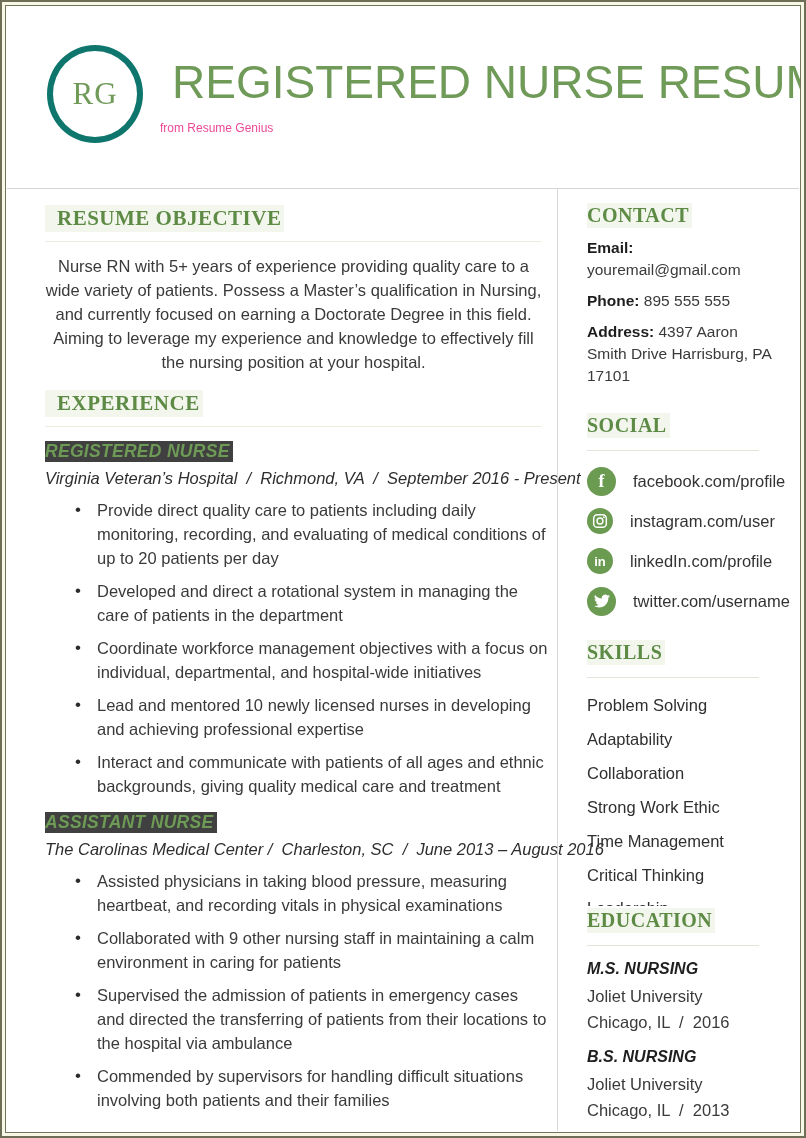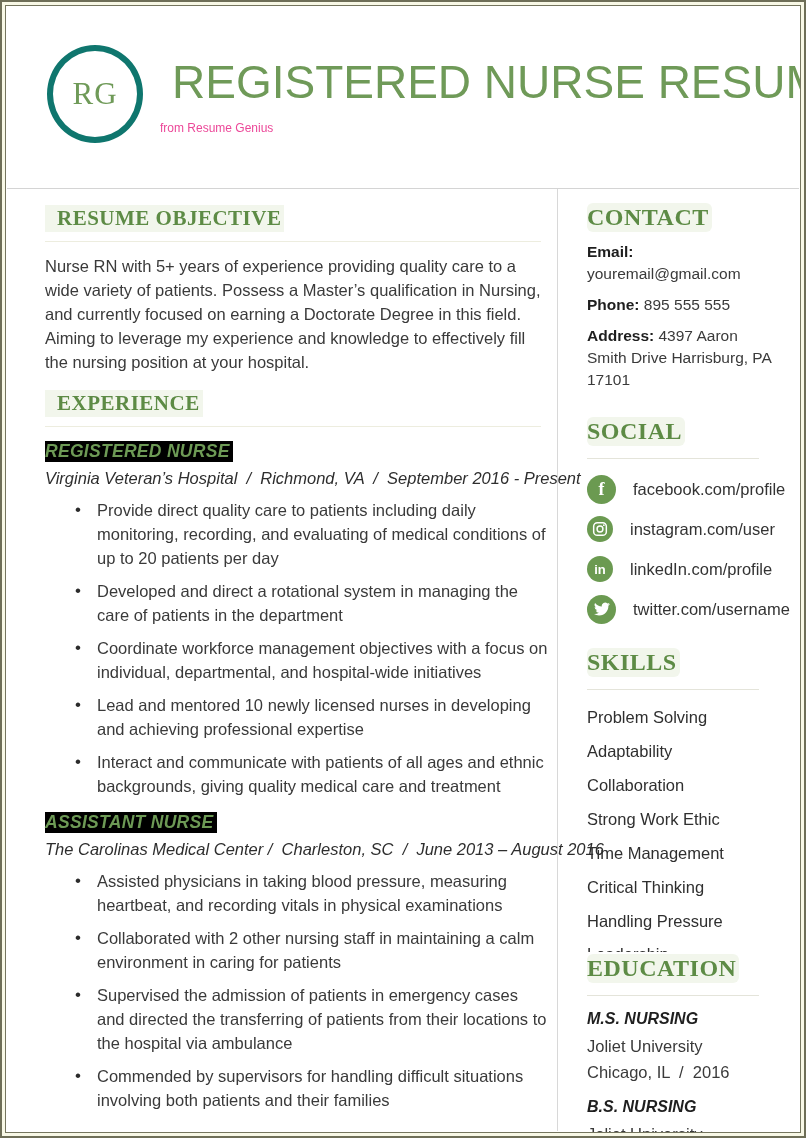--- a/index.html
+++ b/index.html
@@ -35,33 +35,33 @@
   .main-col { width:551px; border-right:1px solid #d8d8d8; padding:16px 16px 0 38px; }
   .side-col { flex:1; padding:13px 24px 0 29px; }
 
   
   .sec-heading {
     font-family:"Liberation Serif","DejaVu Serif",serif; font-weight:bold;
     color:#5d8b45; letter-spacing:0.5px; display:inline-block;
     background:#f2f6ec; padding:1px 3px 1px 0;
   }
   .main-col .sec-heading { font-size:21px;padding-left:12px; }
-  .side-col .sec-heading { font-size:24px;border-radius:6px; }
+  .side-col .sec-heading { font-size:20px; }
   .main-rule { border:none; border-top:1px solid #ededе2; border-top:1px solid #ededdf; margin:9px 0 0 0; }
   .side-rule { border:none; border-top:1px solid #e4e4da; width:172px; margin:12px 0 0 0; }
 
   
-  .objective-text { font-size:16.5px; line-height:24px; color:#3a3a3a; margin-top:12px; width:497px; }
+  .objective-text { font-size:16.5px; line-height:24px; color:#3a3a3a; margin-top:12px; width:497px;text-align:center; }
 
   
   .experience { margin-top:16px; }
   .job { margin-top:14px; }
   .job-title {
     font-size:17.5px; font-weight:bold; font-style:italic; color:#6d9a55;
-    display:inline-block; background:#000000; padding:0 3px 0 0; letter-spacing:0.3px;
+    display:inline-block; background:#404040; padding:0 3px 0 0; letter-spacing:0.3px;
   }
   .job-meta { font-size:16.5px; font-style:italic; color:#2e2e2e; margin-top:7px; white-space:pre; }
   .job-bullets { list-style:none; margin-top:10px; }
   .job-bullets li { position:relative; padding-left:52px; font-size:16.5px; line-height:24px; color:#3a3a3a; margin-bottom:9px; width:505px; }
   .job-bullets li::before { content:"\2022"; position:absolute; left:30px; top:0; font-size:17px; color:#2b2b2b; }
 
   
   .contact-row { font-size:15.5px; line-height:22px; color:#3a3a3a; margin-top:9px; width:185px; }
   .contact-label { font-weight:bold; color:#1e1e1e; }
   .contact-section { margin-top:1px; }
@@ -135,21 +135,21 @@
             <li>Lead and mentored 10 newly licensed nurses in developing and achieving professional expertise</li>
             <li>Interact and communicate with patients of all ages and ethnic backgrounds, giving quality medical care and treatment</li>
           </ul>
         </div>
 
         <div class="job">
           <span class="job-title">ASSISTANT NURSE</span>
           <div class="job-meta">The Carolinas Medical Center /  Charleston, SC  /  June 2013 – August 2016</div>
           <ul class="job-bullets">
             <li>Assisted physicians in taking blood pressure, measuring heartbeat, and recording vitals in physical examinations</li>
-            <li>Collaborated with 2 other nursing staff in maintaining a calm environment in caring for patients</li>
+            <li>Collaborated with 9 other nursing staff in maintaining a calm environment in caring for patients</li>
             <li>Supervised the admission of patients in emergency cases and directed the transferring of patients from their locations to the hospital via ambulance</li>
             <li>Commended by supervisors for handling difficult situations involving both patients and their families</li>
           </ul>
         </div>
       </section>
     </div>
 
     <div class="side-col">
 
       <section class="contact-section">
@@ -213,21 +213,20 @@
       <section class="skills-section">
         <span class="sec-heading">SKILLS</span>
         <hr class="side-rule">
         <div class="skills-list">
           <div class="skill-item">Problem Solving</div>
           <div class="skill-item">Adaptability</div>
           <div class="skill-item">Collaboration</div>
           <div class="skill-item">Strong Work Ethic</div>
           <div class="skill-item">Time Management</div>
           <div class="skill-item">Critical Thinking</div>
-          <div class="skill-item">Handling Pressure</div>
           <div class="skill-clipped">Leadership</div>
         </div>
       </section>
 
       <section class="education-section">
         <span class="sec-heading">EDUCATION</span>
         <hr class="side-rule">
         <div class="degrees">
           <div class="degree">
             <div class="degree-title">M.S. NURSING</div>

